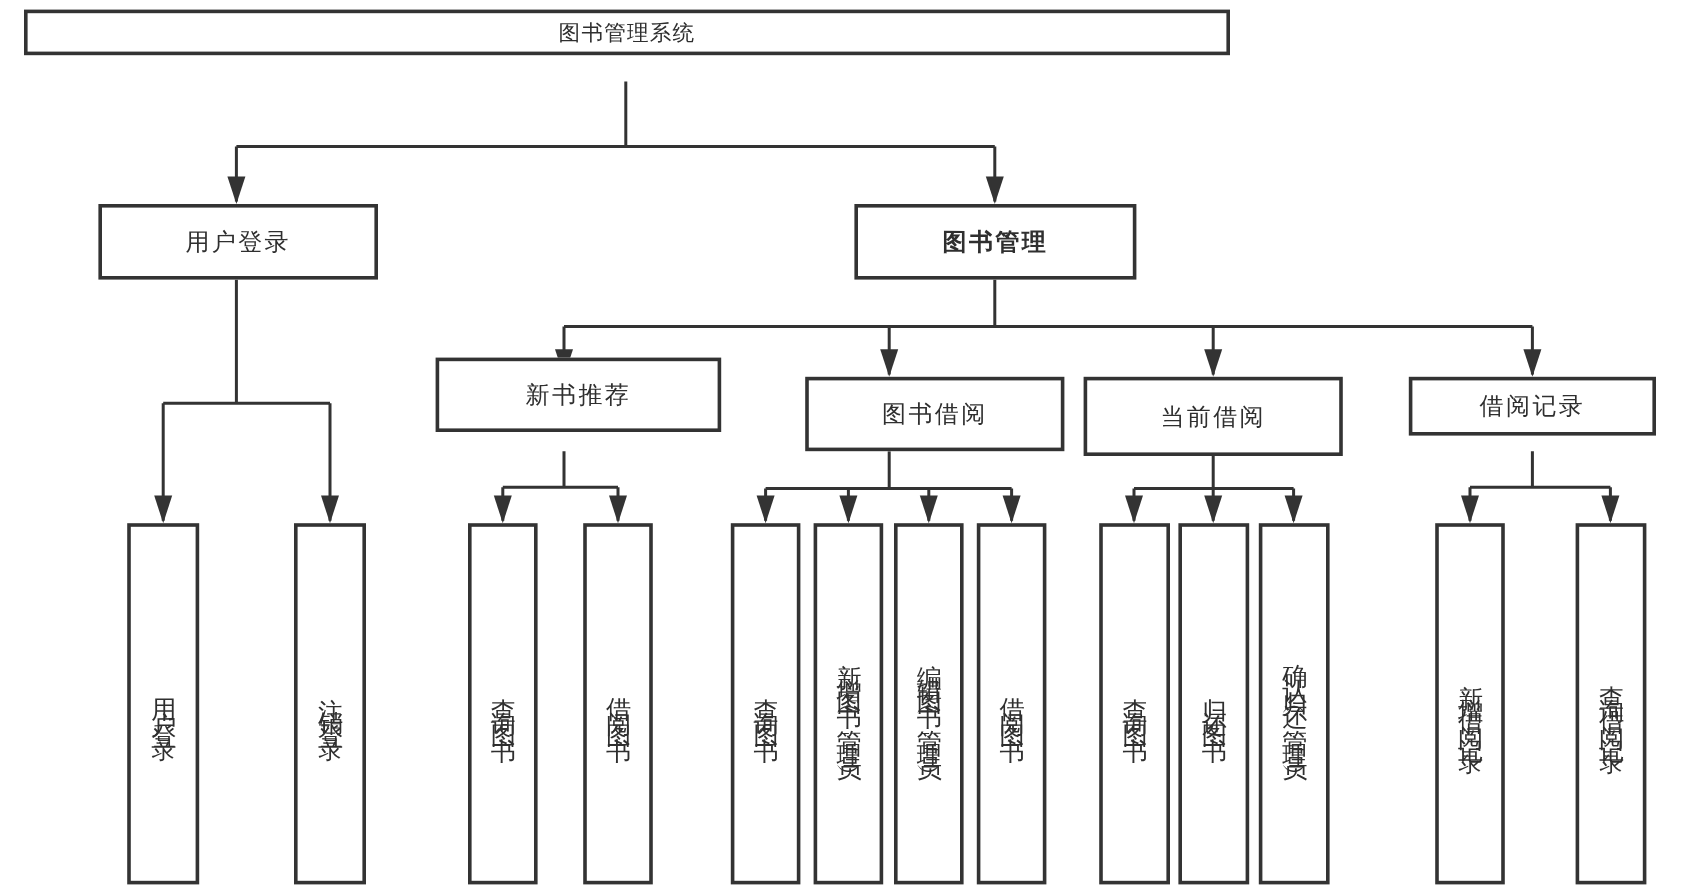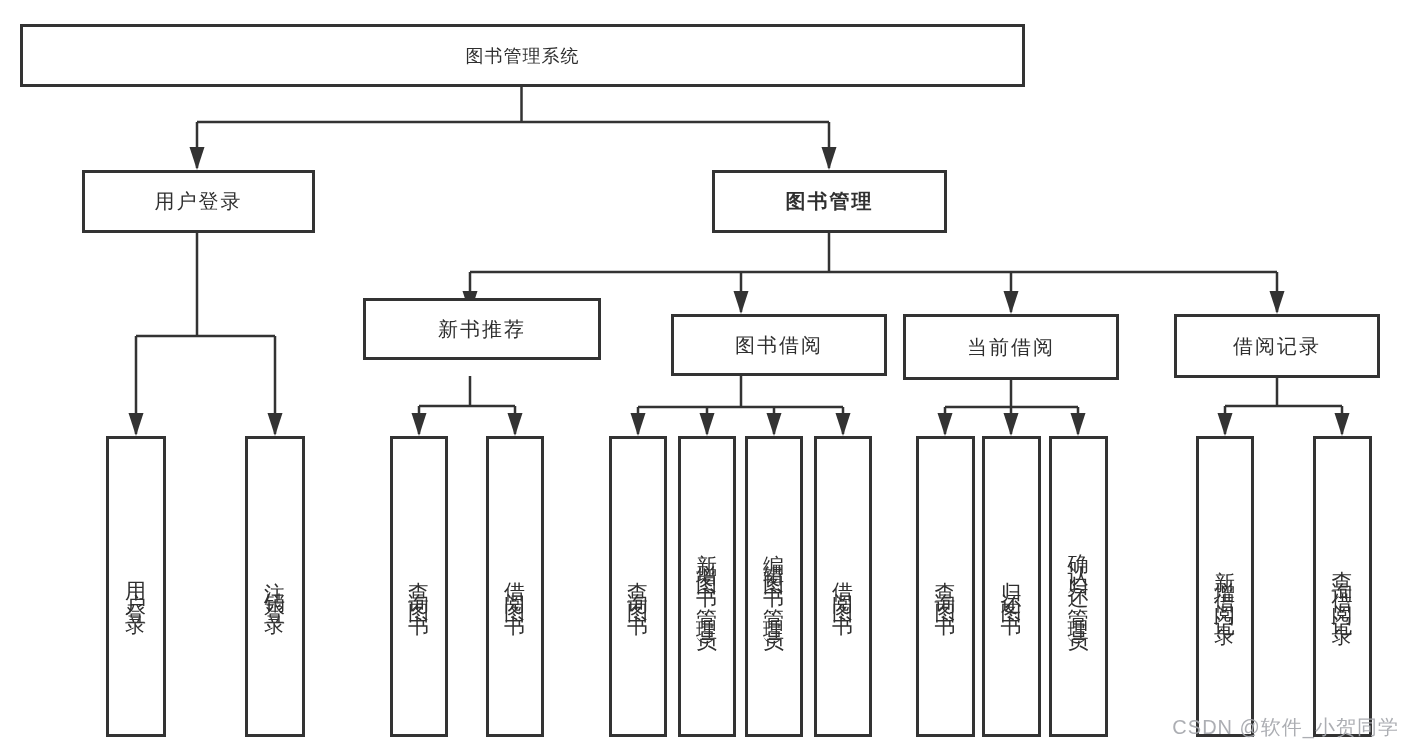--- a/index.html
+++ b/index.html
@@ -100,29 +100,29 @@
       <polygon points="766.5,413 781.5,413 774,436"></polygon>
       <polygon points="835.5,413 850.5,413 843,436"></polygon>
       <polygon points="937.5,413 952.5,413 945,436"></polygon>
       <polygon points="1003.5,413 1018.5,413 1011,436"></polygon>
       <polygon points="1070.5,413 1085.5,413 1078,436"></polygon>
       <polygon points="1217.5,413 1232.5,413 1225,436"></polygon>
       <polygon points="1334.5,413 1349.5,413 1342,436"></polygon>
     </g>
   </svg>
 
-  <div class="node root-node" style="left:20px; top:24px; width:1005px; height:63px;">图书管理系统</div>
+  <div class="node root-node" style="left:20px; top:8px; width:1005px; height:38px;">图书管理系统</div>
 
   <div class="node h-node" style="left:82px; top:170px; width:233px; height:63px;">用户登录</div>
   <div class="node h-node" style="left:712px; top:170px; width:235px; height:63px;font-weight:bold;">图书管理</div>
 
   <div class="node h-node" style="left:363px; top:298px; width:238px; height:62px;">新书推荐</div>
   <div class="node h-node" style="left:633px; top:314px; width:216px; height:62px;margin-left:38px;">图书借阅</div>
   <div class="node h-node" style="left:903px; top:314px; width:216px; height:66px;">当前借阅</div>
-  <div class="node h-node" style="left:1174px; top:314px; width:206px; height:64px;">借阅记录</div>
+  <div class="node h-node" style="left:1174px; top:314px; width:206px; height:49px;">借阅记录</div>
 
   <div class="node leaf-node" style="left:106px; width:60px;">
     <span class="v-label">用户登录</span>
   </div>
   <div class="node leaf-node" style="left:245px; width:60px;">
     <span class="v-label">注销登录</span>
   </div>
 
   <div class="node leaf-node" style="left:390px; width:58px;">
     <span class="v-label">查询图书</span>
@@ -154,15 +154,14 @@
     <span class="v-label">确认归还（管理员）</span>
   </div>
 
   <div class="node leaf-node" style="left:1196px; width:58px;">
     <span class="v-label">新增借阅记录</span>
   </div>
   <div class="node leaf-node" style="left:1313px; width:59px;">
     <span class="v-label">查询借阅记录</span>
   </div>
 
-  <div class="watermark">CSDN @软件_小贺同学</div>
 
 </div>
 
 </body></html>

